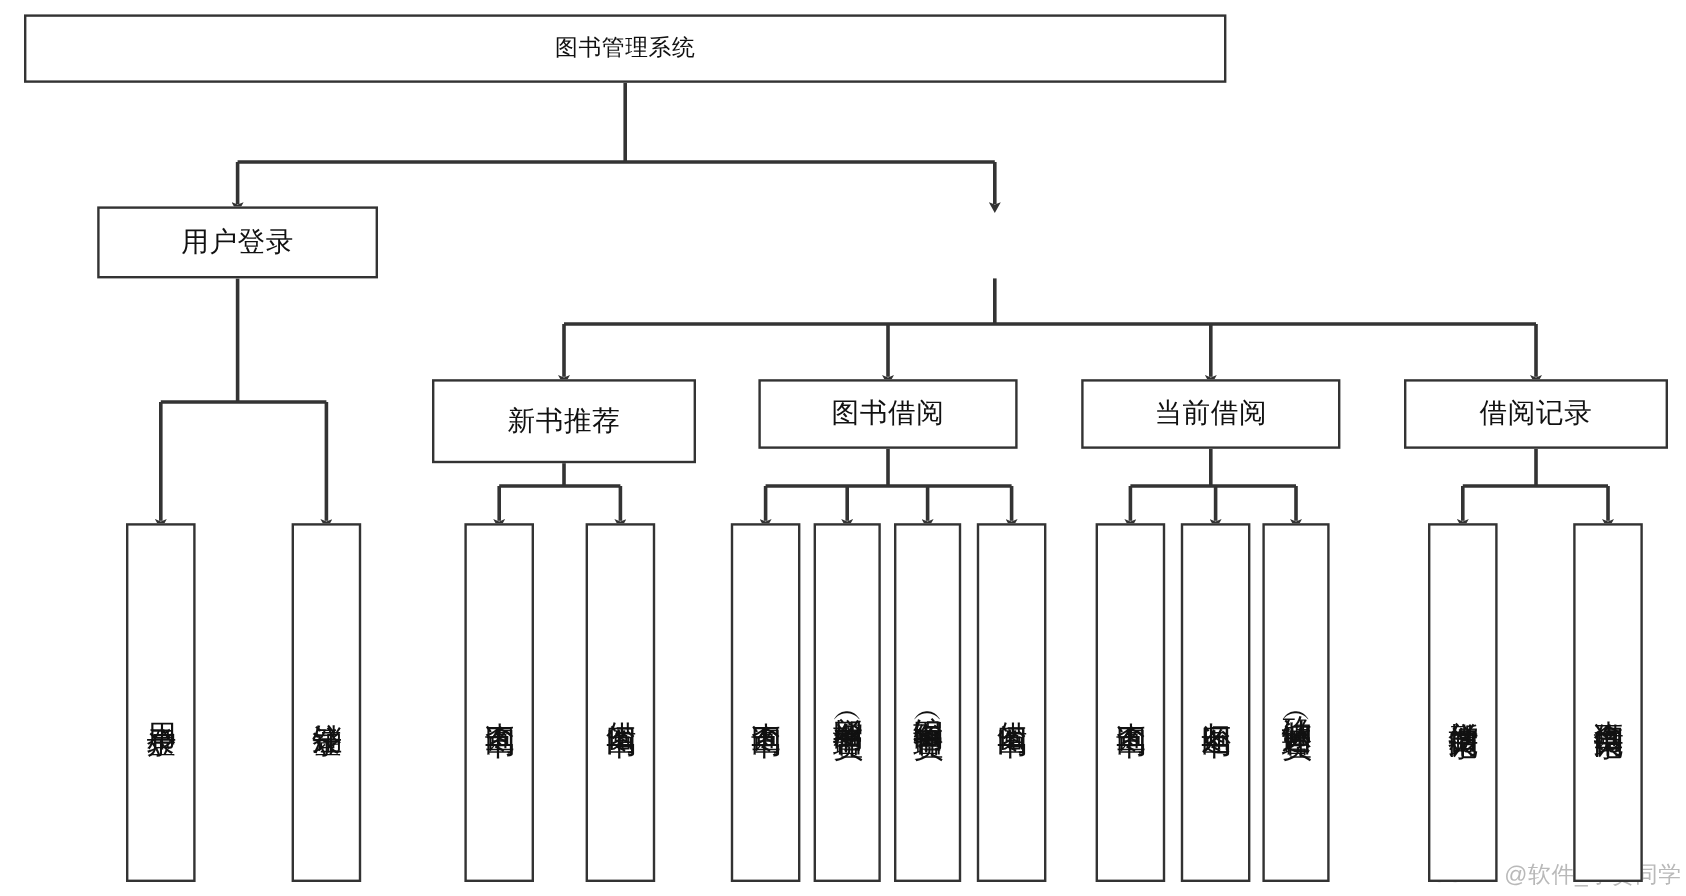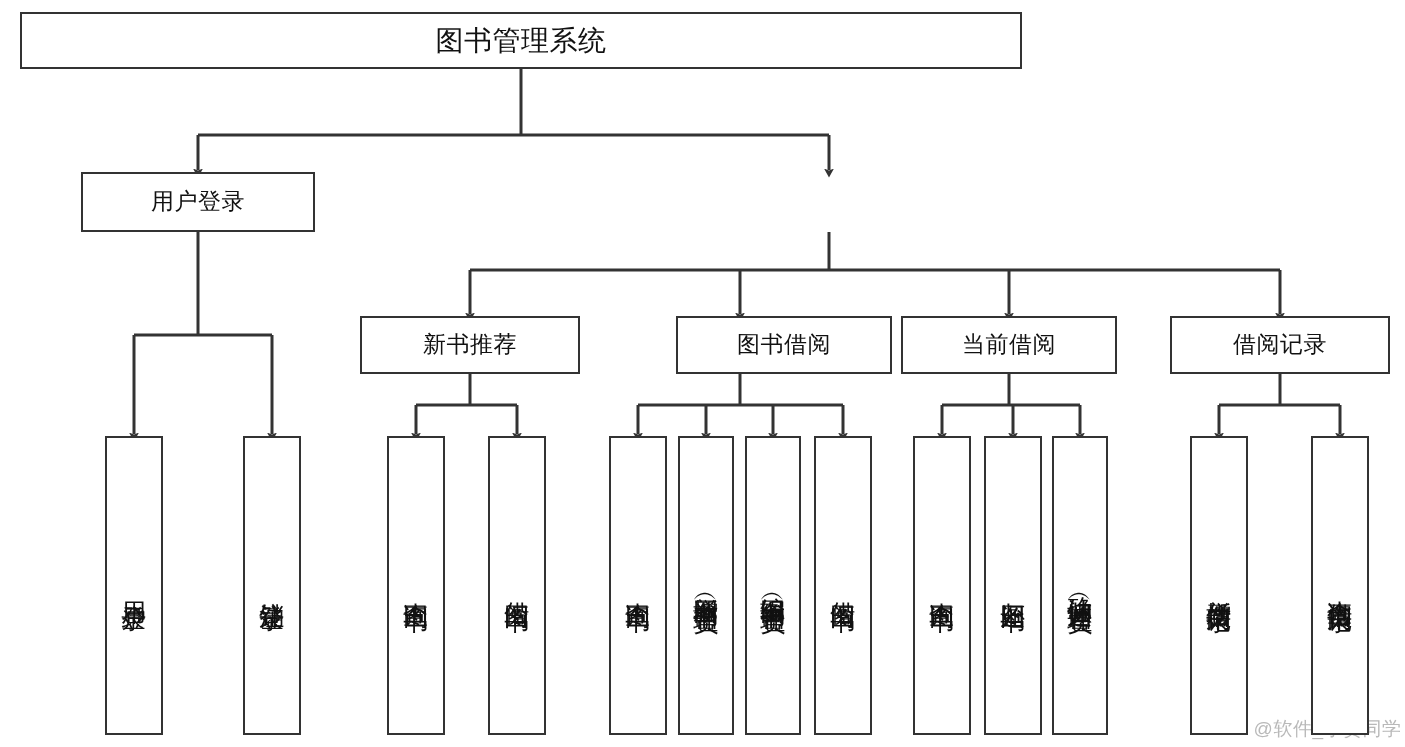--- a/index.html
+++ b/index.html
@@ -49,21 +49,21 @@
     justify-content: center;
   }
   .node.vertical .node-label {
     writing-mode: vertical-rl;
     text-orientation: upright;
     font-size: 25px;
     line-height: 1.05;
     letter-spacing: 2px;
   }
   .node.root .node-label {
-    font-size: 28px;
+    font-size: 19px;
     font-family: Liberation Serif, serif;
   }
   .watermark {
     position: absolute;
     font-size: 19px;
     color: #b9b9b9;
     white-space: nowrap;
     letter-spacing: 0.5px;
   }
 </style>
@@ -114,24 +114,24 @@
       </g>
   </svg>
 
   <div class="watermark" style="left: 1192px; top: 716px; color: rgb(185, 185, 185);">CSDN @软件_小贺同学</div>
 <div class="node horizontal root" style="left: 20px; top: 12px; width: 1002px; height: 57px; border-color: rgb(51, 51, 51); color: rgb(17, 17, 17);">
       <span class="node-label">图书管理系统</span>
     </div>
     <div class="node horizontal" style="left: 81px; top: 172px; width: 234px; height: 60px; border-color: rgb(51, 51, 51); color: rgb(17, 17, 17);">
       <span class="node-label">用户登录</span>
     </div>
-    <div class="node horizontal" style="left: 360px; top: 316px; width: 220px; height: 58px; border-color: rgb(51, 51, 51); color: rgb(17, 17, 17);">
+    <div class="node horizontal" style="left: 360px; top: 316px; width: 220px; height: 70px; border-color: rgb(51, 51, 51); color: rgb(17, 17, 17);">
       <span class="node-label">新书推荐</span>
     </div>
-    <div class="node horizontal" style="left: 632px; top: 316px; width: 216px; height: 58px; border-color: rgb(51, 51, 51); color: rgb(17, 17, 17); margin-left: 44px;">
+    <div class="node horizontal" style="left: 632px; top: 316px; width: 216px; height: 58px; border-color: rgb(51, 51, 51); color: rgb(17, 17, 17);">
       <span class="node-label">图书借阅</span>
     </div>
     <div class="node horizontal" style="left: 1170px; top: 316px; width: 220px; height: 58px; border-color: rgb(51, 51, 51); color: rgb(17, 17, 17);">
       <span class="node-label">借阅记录</span>
     </div>
     <div class="node horizontal" style="left: 901px; top: 316px; width: 216px; height: 58px; border-color: rgb(51, 51, 51); color: rgb(17, 17, 17);">
       <span class="node-label">当前借阅</span>
     </div>
     <div class="node vertical" style="left: 105px; top: 436px; width: 58px; height: 299px; border-color: rgb(51, 51, 51); color: rgb(17, 17, 17);">
       <span class="node-label">用户登录</span>

